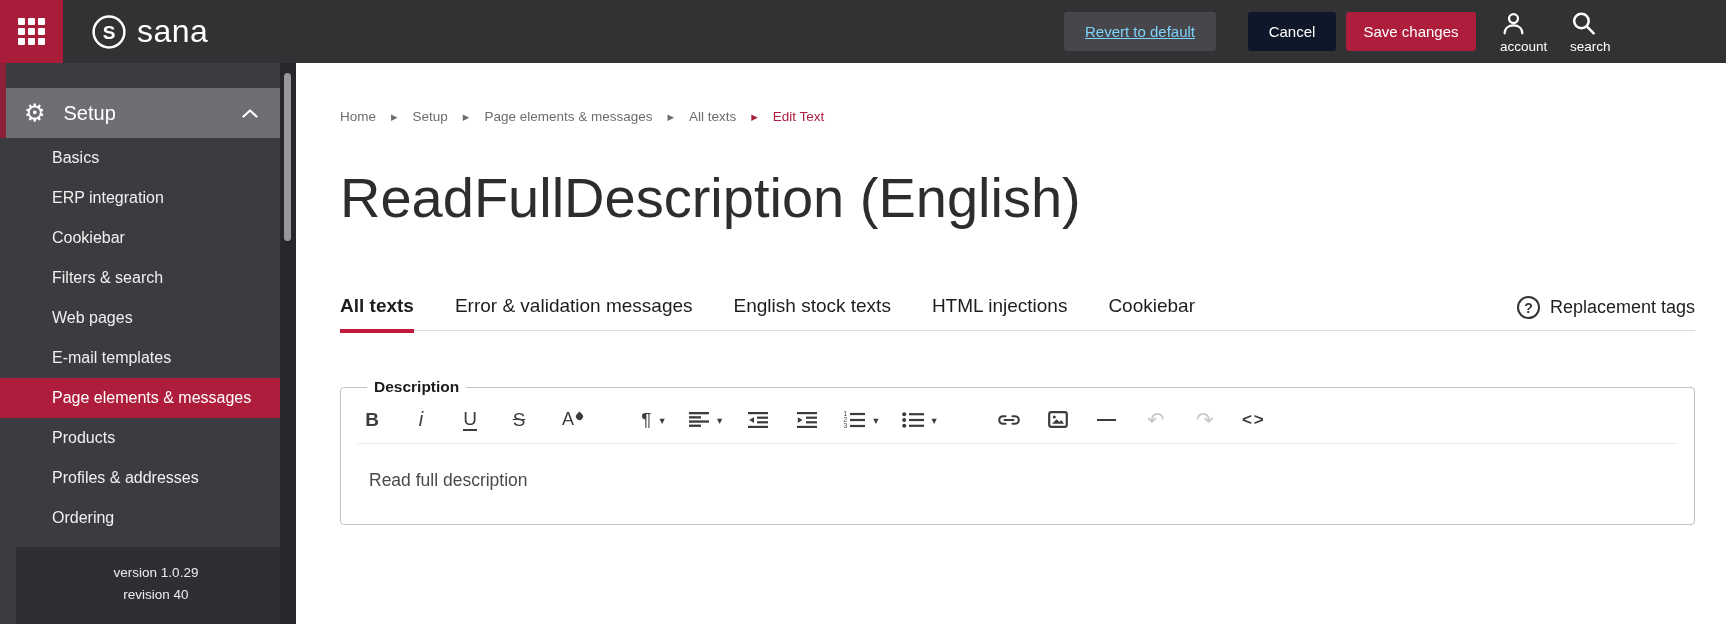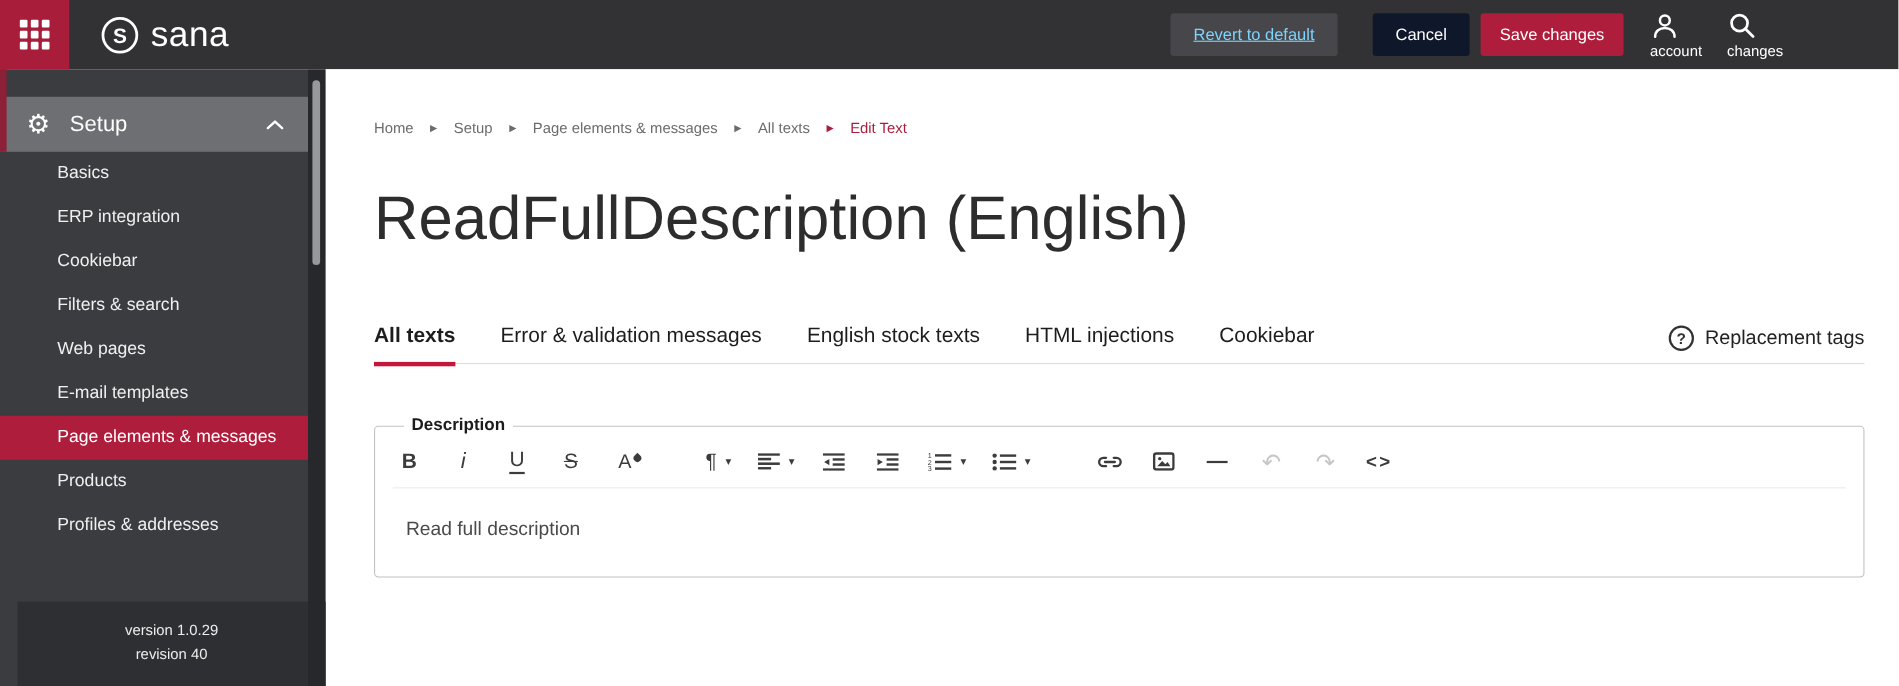--- a/index.html
+++ b/index.html
@@ -112,21 +112,21 @@
         <circle cx="13" cy="8.3" r="4.3" stroke="#fff" stroke-width="2.2" fill="none"></circle>
         <path d="M4.5 22.5 C4.5 17.6 8.3 14.9 13 14.9 C17.7 14.9 21.5 17.6 21.5 22.5" stroke="#fff" stroke-width="2.2" fill="none" stroke-linecap="round"></path>
       </svg>
       <span>account</span>
     </div>
     <div class="hdr-ic ic-search">
       <svg width="27" height="27" viewBox="0 0 26 26">
         <circle cx="11" cy="10.6" r="7" stroke="#fff" stroke-width="2.4" fill="none"></circle>
         <line x1="16.2" y1="15.8" x2="22.8" y2="22.4" stroke="#fff" stroke-width="2.4" stroke-linecap="round"></line>
       </svg>
-      <span>changes</span>
+      <span>search</span>
     </div>
   </div>
 
   <div class="body-row">
 
     <div class="sidebar">
       <div class="menu">
         <div class="red-strip"></div>
         <div class="setup-bar">
           <span class="gear">⚙</span>
@@ -137,20 +137,21 @@
         </div>
         <div class="menu-item">Basics</div>
         <div class="menu-item">ERP integration</div>
         <div class="menu-item">Cookiebar</div>
         <div class="menu-item">Filters &amp; search</div>
         <div class="menu-item">Web pages</div>
         <div class="menu-item">E-mail templates</div>
         <div class="menu-item active">Page elements &amp; messages</div>
         <div class="menu-item">Products</div>
         <div class="menu-item">Profiles &amp; addresses</div>
+        <div class="menu-item">Ordering</div>
         <div class="sidebar-footer">
           <div>version 1.0.29</div>
           <div>revision 40</div>
         </div>
       </div>
       <div class="scroll-track">
         <div class="scroll-thumb"></div>
       </div>
     </div>
 

